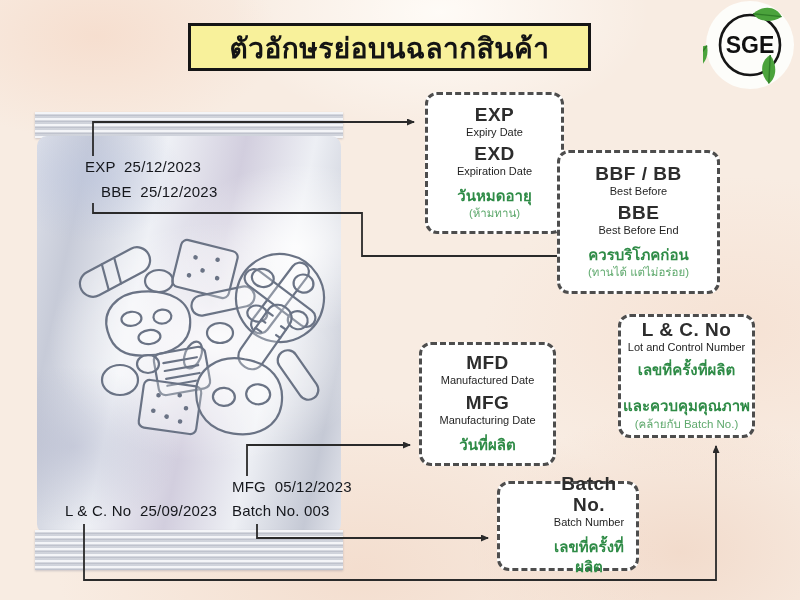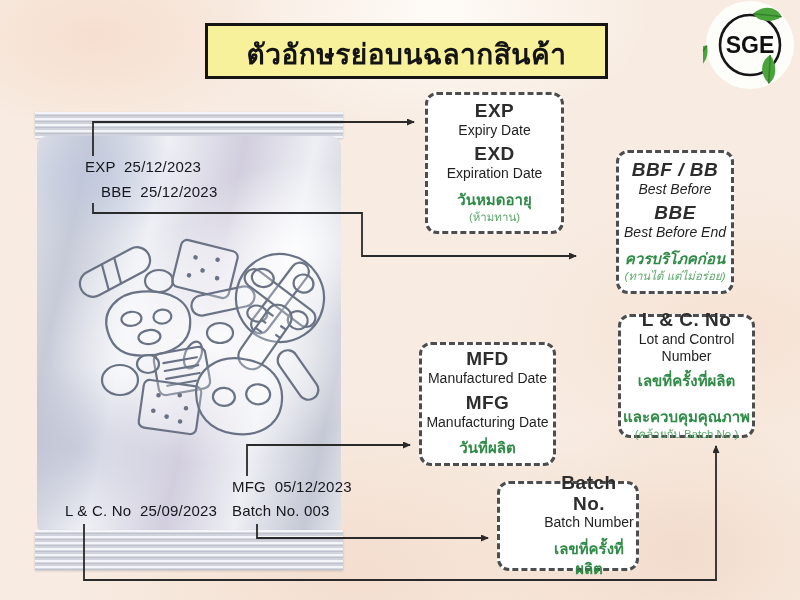--- a/index.html
+++ b/index.html
@@ -9,23 +9,23 @@
     background:
       radial-gradient(260px 150px at 12% 6%, rgba(246,221,205,.9), transparent 70%),
       radial-gradient(300px 170px at 55% 2%, rgba(255,252,248,.95), transparent 70%),
       radial-gradient(360px 220px at 92% 55%, rgba(244,218,201,.55), transparent 70%),
       radial-gradient(420px 240px at 45% 95%, rgba(241,214,196,.65), transparent 72%),
       radial-gradient(300px 200px at 85% 92%, rgba(238,208,189,.6), transparent 70%),
       #f8ece2;
   }
   
   .title-box{
-    position:absolute;left:205px;top:23px;width:403px;height:56px;
+    position:absolute;left:188px;top:23px;width:403px;height:48px;
     background:#f8f19b;border:3px solid #151515;box-sizing:border-box;
-    display:flex;align-items:flex-end;justify-content:center;
+    display:flex;align-items:flex-start;justify-content:center;
   }
   .title-box span{font-size:28px;font-weight:bold;color:#141414;letter-spacing:.5px;}
   
   .logo{position:absolute;left:703px;top:0px;width:94px;height:90px;}
   
   .bag{position:absolute;left:35px;top:112px;width:308px;height:458px;}
   .crimp{
     position:absolute;left:0;right:0;
     background:repeating-linear-gradient(180deg,#f4f5f8 0px,#f4f5f8 2px,#b6bac6 3px,#d9dce3 5px,#c6cad4 6px);
     box-shadow:0 1px 2px rgba(120,120,140,.35);
@@ -48,21 +48,21 @@
   }
   
   .connectors{position:absolute;left:0;top:0;width:800px;height:600px;pointer-events:none;}
   
   .card{
     position:absolute;background:#ffffff;border:3px dashed #4d4d4d;border-radius:12px;
     box-sizing:border-box;display:flex;flex-direction:column;align-items:center;justify-content:center;
     text-align:center;padding:4px 2px;
   }
   .card .abbr{font-size:19px;font-weight:bold;color:#2d2d2d;letter-spacing:.5px;line-height:1.1;}
-  .card .full{font-size:14px;color:#1f1f1f;line-height:1.25;margin-bottom:5px;}
+  .card .full{font-size:11px;color:#1f1f1f;line-height:1.25;margin-bottom:5px;}
   .card .thai{font-size:15px;font-weight:bold;color:#2e8b46;line-height:1.35;margin-top:2px;}
   .card .note{font-size:11.5px;color:#5fa96d;line-height:1.3;}
 </style>
 </head>
 <body>
 
 <div class="stage">
 
   <div class="title-box">
     <span>ตัวอักษรย่อบนฉลากสินค้า</span>
@@ -204,21 +204,21 @@
 
   <div class="card" style="left:425px;top:92px;width:139px;height:142px;">
     <div class="abbr">EXP</div>
     <div class="full">Expiry Date</div>
     <div class="abbr">EXD</div>
     <div class="full">Expiration Date</div>
     <div class="thai">วันหมดอายุ</div>
     <div class="note">(ห้ามทาน)</div>
   </div>
 
-  <div class="card" style="left:616px;top:150px;width:118px;height:144px;font-style:italic;">
+  <div class="card" style="left:557px;top:150px;width:163px;height:144px;">
     <div class="abbr">BBF / BB</div>
     <div class="full">Best Before</div>
     <div class="abbr">BBE</div>
     <div class="full">Best Before End</div>
     <div class="thai">ควรบริโภคก่อน</div>
     <div class="note">(ทานได้ แต่ไม่อร่อย)</div>
   </div>
 
   <div class="card" style="left:419px;top:342px;width:137px;height:124px;">
     <div class="abbr">MFD</div>

